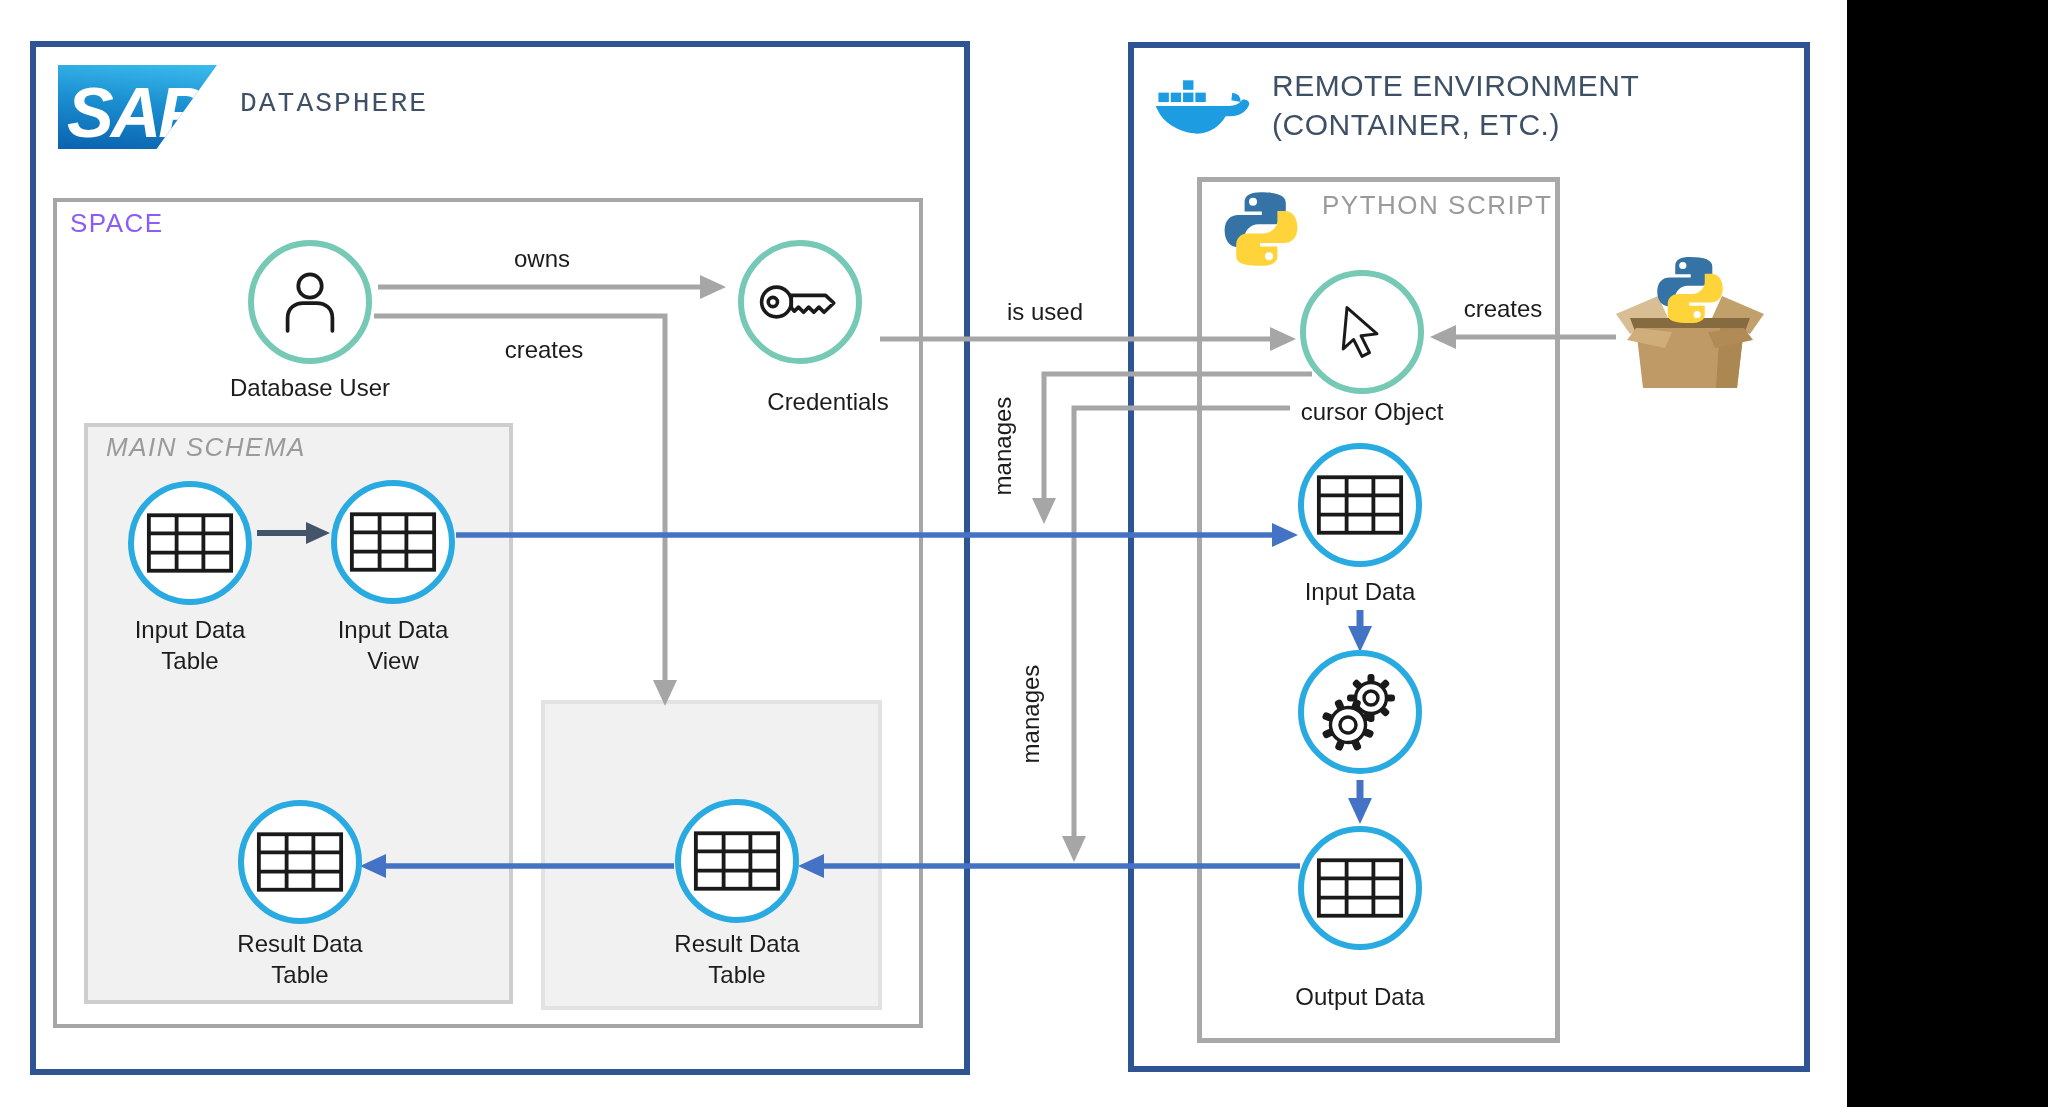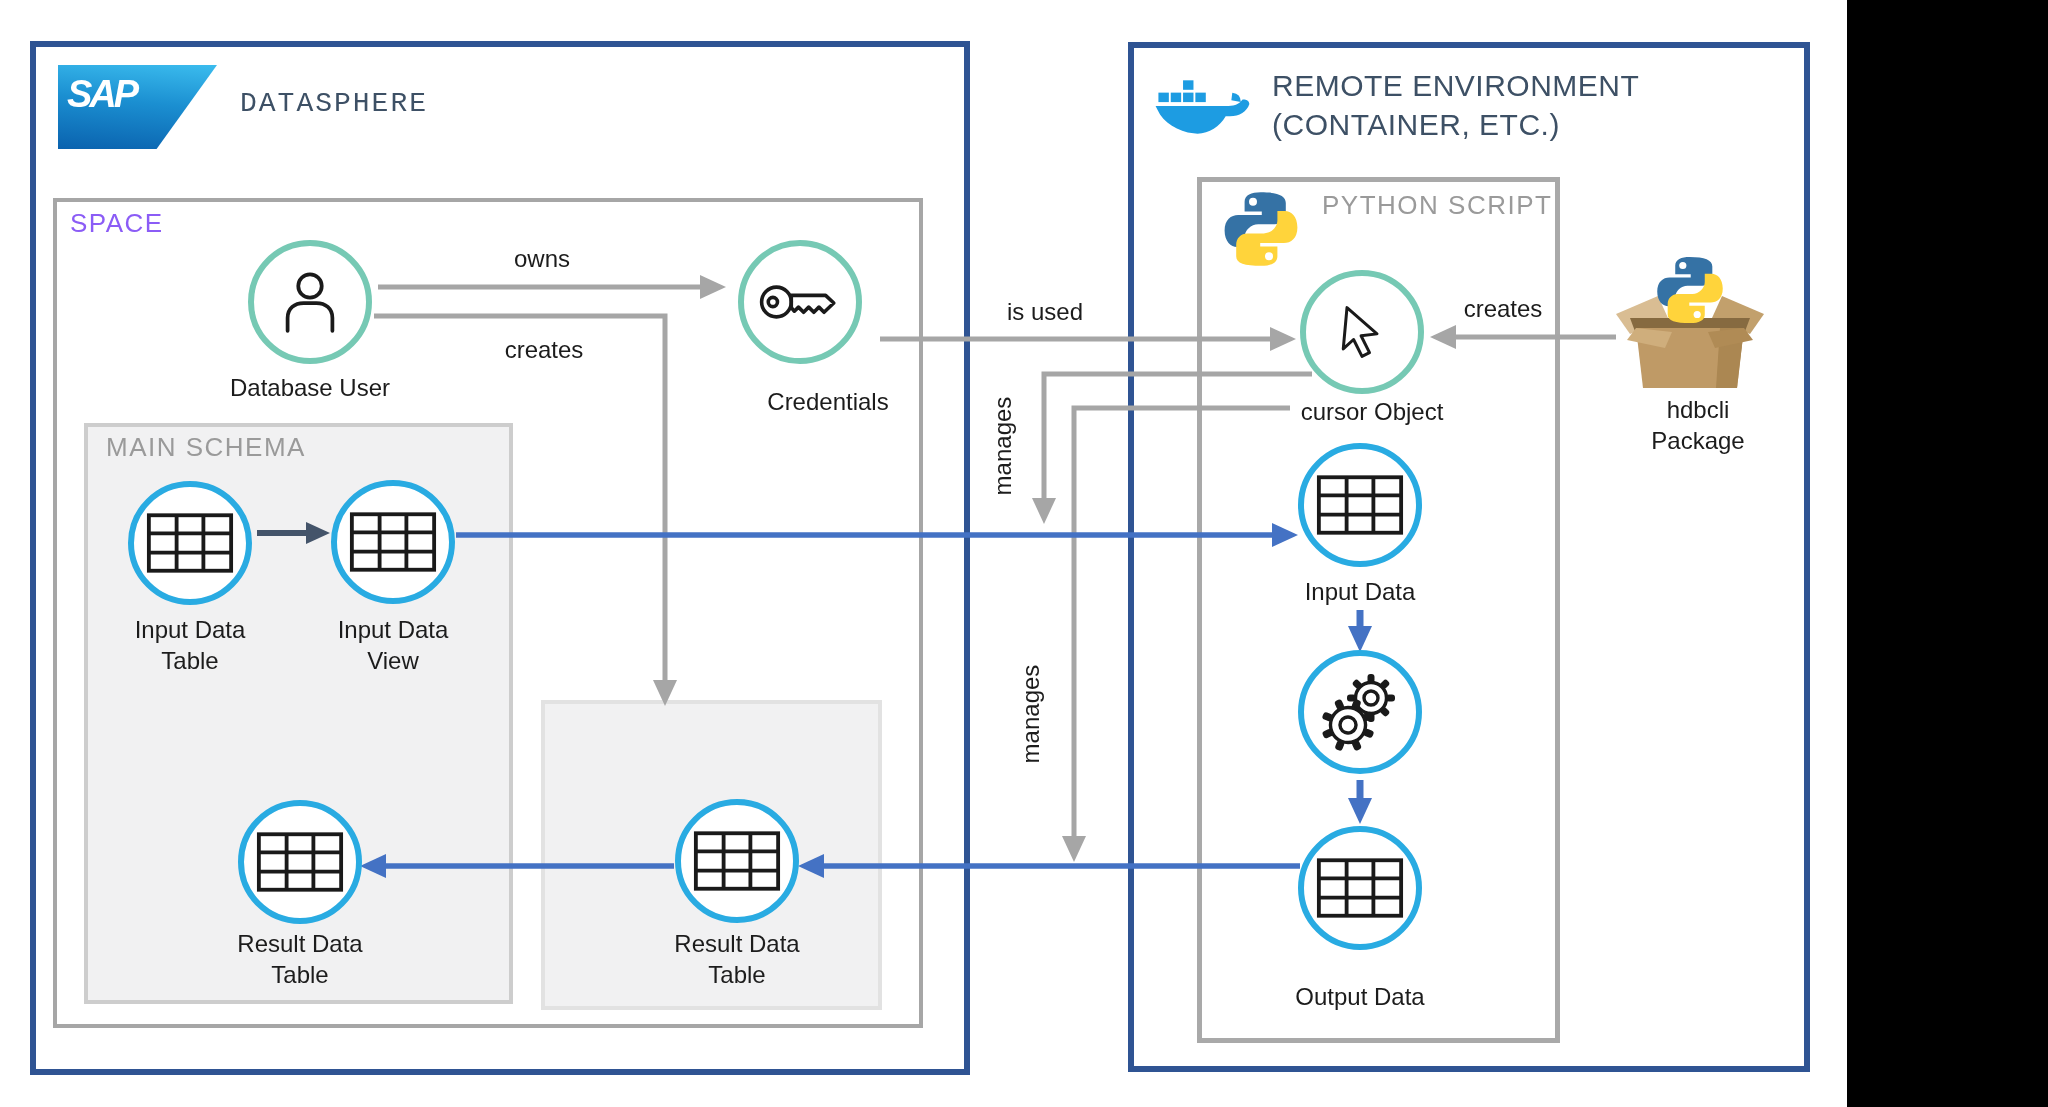--- a/index.html
+++ b/index.html
@@ -28,21 +28,21 @@
   .box-title{position:absolute;color:#3d5065;}
   #ds-title{font-size:28px;letter-spacing:2px;font-family:Liberation Mono, monospace;}
   #remote-title{font-size:30px;line-height:39px;white-space:pre-line;letter-spacing:0.5px;}
   #sap-logo{
     position:absolute;left:58px;top:65px;width:159px;height:84px;
     background:linear-gradient(185deg,#3bbcee 0%,#1b8fd1 45%,#0a62ae 100%);
     clip-path:polygon(0 0,100% 0,62% 100%,0 100%);
   }
   #sap-logo span{
     position:absolute;left:9px;top:8px;color:#ffffff;font-weight:bold;font-style:italic;
-    font-size:38px;letter-spacing:-3px;
+    font-size:70px;letter-spacing:-3px;
   }
   #black-strip{position:absolute;left:1847px;top:0;width:201px;height:1107px;background:#000000;}
   svg{display:block;}
   #wires{position:absolute;left:0;top:0;pointer-events:none;}
 </style>
 </head>
 <body>
 
 <div id="canvas">
 
@@ -75,21 +75,21 @@
         <rect x="30" y="13" width="11" height="10"></rect>
         <path d="M1 40 h77 c7 0 12-2.5 14.5-6.5 c3-0.5 7 0.5 7.5 4.5 c-2.5 8-10.5 13-20.5 13 h-4.5 C68 63 55 71 41 69 C25 67 9 58 3 44 Z"></path>
         <path d="M82 26 q9 1 9 10 l-10-2 z"></path>
       </g>
     </svg>
   </div>
   <div id="remote-title" class="box-title" style="left:1272px;top:66px;">REMOTE ENVIRONMENT
 (CONTAINER, ETC.)</div>
 
   <div class="schema-label" style="left:70px;top:208px;color:#8b5cf6;">SPACE</div>
-  <div class="schema-label" style="left:106px;top:432px;">MAIN SCHEMA</div>
+  <div class="schema-label" style="left:106px;top:432px;font-style:italic;">MAIN SCHEMA</div>
   <div class="schema-label" style="left:1322px;top:190px;">PYTHON SCRIPT</div>
 
   <div class="abs" style="left:1221px;top:189px;">
     <svg width="80" height="80" viewBox="0 0 100 100">
       <path fill="#3572a5" d="M49.5 4 C38 4 29.5 7.5 29.5 16 v12 h21.5 v4.5 H21.5 c-9 0-17 6-17 19.5 0 14 8 20.5 15.5 20.5 h9.5 V60.5 c0-9 8-16.5 17-16.5 h20.5 c8 0 14-6 14-14 V17.5 C81 8 70.5 4 49.5 4 Z"></path>
       <circle cx="40" cy="16" r="5" fill="#ffffff"></circle>
       <path fill="#ffd43b" d="M50.5 96 C62 96 70.5 92.5 70.5 84 V72 H49 v-4.5 h29.5 c9 0 17-6 17-19.5 0-14-8-20.5-15.5-20.5 h-9.5 v11.5 c0 9-8 16.5-17 16.5 H33 c-8 0-14 6-14 14 v14.5 c0 9 10.5 12 31.5 12 Z"></path>
       <circle cx="60" cy="84" r="5" fill="#ffffff"></circle>
     </svg>
   </div>
@@ -279,22 +279,20 @@
         <circle cx="40" cy="16" r="5" fill="#ffffff"></circle>
         <path fill="#ffd43b" d="M50.5 96 C62 96 70.5 92.5 70.5 84 V72 H49 v-4.5 h29.5 c9 0 17-6 17-19.5 0-14-8-20.5-15.5-20.5 h-9.5 v11.5 c0 9-8 16.5-17 16.5 H33 c-8 0-14 6-14 14 v14.5 c0 9 10.5 12 31.5 12 Z"></path>
         <circle cx="60" cy="84" r="5" fill="#ffffff"></circle>
       </g>
       <polygon points="28,78 136,78 129,138 35,138" fill="#bf9a66"></polygon>
       <polygon points="112,78 136,78 129,138 108,138" fill="#ab8752"></polygon>
       <polygon points="28,78 64,82 57,98 19,90" fill="#cfae7c"></polygon>
       <polygon points="136,78 100,82 107,98 145,90" fill="#b08b55"></polygon>
     </svg>
   </div>
-  <div class="node-label" style="left:1608px;top:394px;width:180px;">hdbcli
-Package</div>
 
   <div class="edge-label" style="left:492px;top:245px;width:100px;">owns</div>
   <div class="edge-label" style="left:484px;top:336px;width:120px;">creates</div>
   <div class="edge-label" style="left:975px;top:298px;width:140px;">is used</div>
   <div class="edge-label vert" style="left:943px;top:432px;width:120px;">manages</div>
   <div class="edge-label vert" style="left:971px;top:700px;width:120px;">manages</div>
   <div class="edge-label" style="left:1443px;top:295px;width:120px;">creates</div>
 
 </div>
 

